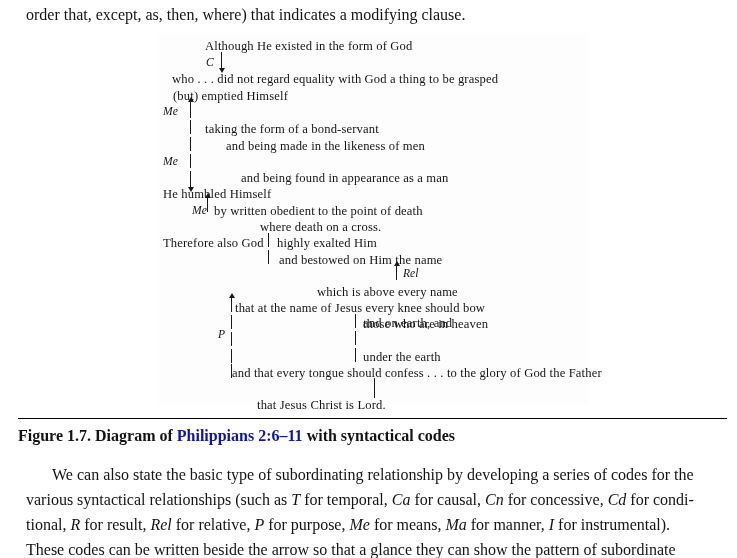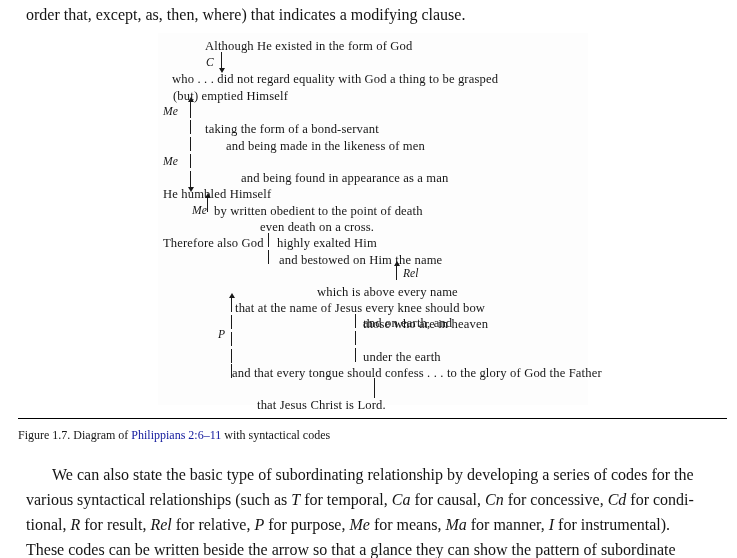--- a/index.html
+++ b/index.html
@@ -90,22 +90,22 @@
     top: 418px;
     width: 709px;
     height: 1.4px;
     background: #000000;
   }
   #figure-caption {
     position: absolute;
     left: 18px;
     top: 426px;
     width: 709px;
-    font-size: 12px;
-    font-weight: normal;
+    font-size: 16px;
+    font-weight: bold;
     line-height: 19px;
     white-space: nowrap;
     color: #141414;
   }
   #figure-caption .ref { color: #10179c; }
 </style>
 </head>
 <body>
 
 <div class="prose top">
@@ -141,21 +141,21 @@
       <div class="vbar" style="left: 355px; top: 348px; height: 14px;"></div>
       <div class="vbar" style="left: 374px; top: 378px; height: 20px;"></div>
       <div class="dline" style="left: 205px; top: 39px;">Although He existed in the form of God</div>
       <div class="dline" style="left: 172px; top: 72px;">who . . . did not regard equality with God a thing to be grasped</div>
       <div class="dline" style="left: 173px; top: 89px;">(but) emptied Himself</div>
       <div class="dline" style="left: 205px; top: 122px;">taking the form of a bond-servant</div>
       <div class="dline" style="left: 205px; top: 139px; margin-left: 21px;">and being made in the likeness of men</div>
       <div class="dline" style="left: 205px; top: 171px; margin-left: 36px;">and being found in appearance as a man</div>
       <div class="dline" style="left: 163px; top: 187px;">He humbled Himself</div>
       <div class="dline" style="left: 214px; top: 204px;">by written obedient to the point of death</div>
-      <div class="dline" style="left: 260px; top: 220px;">even death on a cross.</div>
+      <div class="dline" style="left: 260px; top: 220px;">where death on a cross.</div>
       <div class="dline" style="left: 163px; top: 236px;">Therefore also God</div>
       <div class="dline" style="left: 277px; top: 236px;">highly exalted Him</div>
       <div class="dline" style="left: 279px; top: 253px;">and bestowed on Him the name</div>
       <div class="dline" style="left: 317px; top: 285px;">which is above every name</div>
       <div class="dline" style="left: 235px; top: 301px;">that at the name of Jesus every knee should bow</div>
       <div class="dline" style="left: 363px; top: 317px;">those who are in heaven</div>
       <div class="dline" style="left: 363px; top: 316px;">and on earth, and</div>
       <div class="dline" style="left: 363px; top: 350px;">under the earth</div>
       <div class="dline" style="left: 232px; top: 366px;">and that every tongue should confess . . . to the glory of God the Father</div>
       <div class="dline" style="left: 257px; top: 398px;">that Jesus Christ is Lord.</div>

